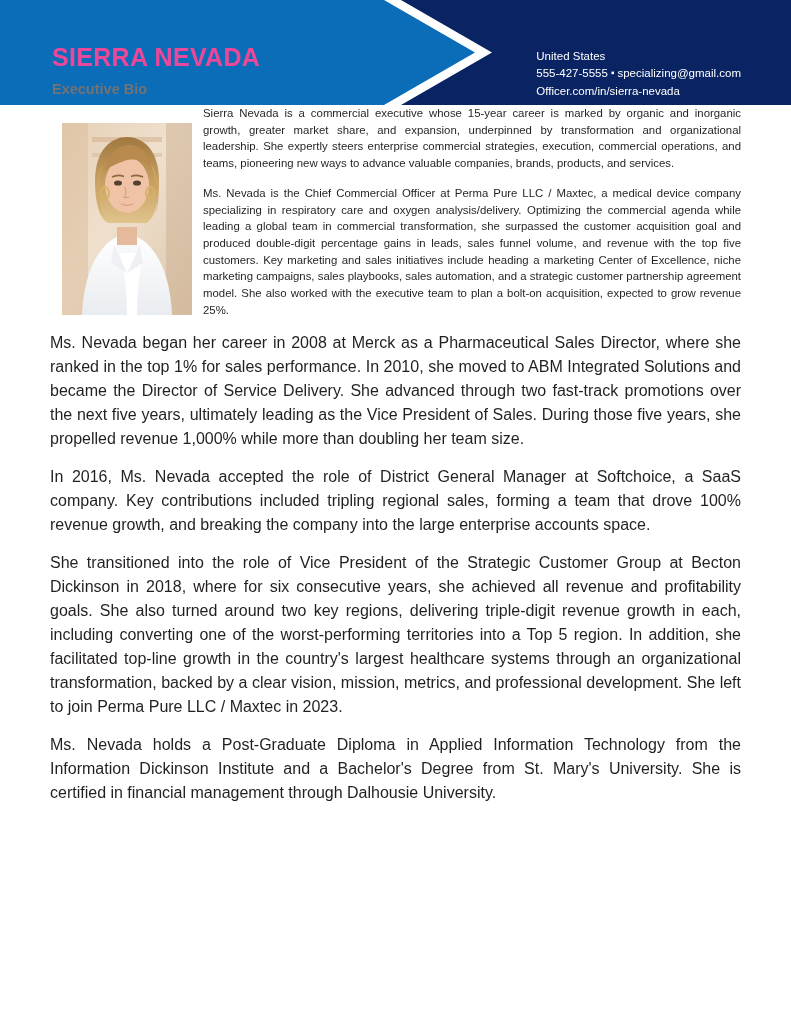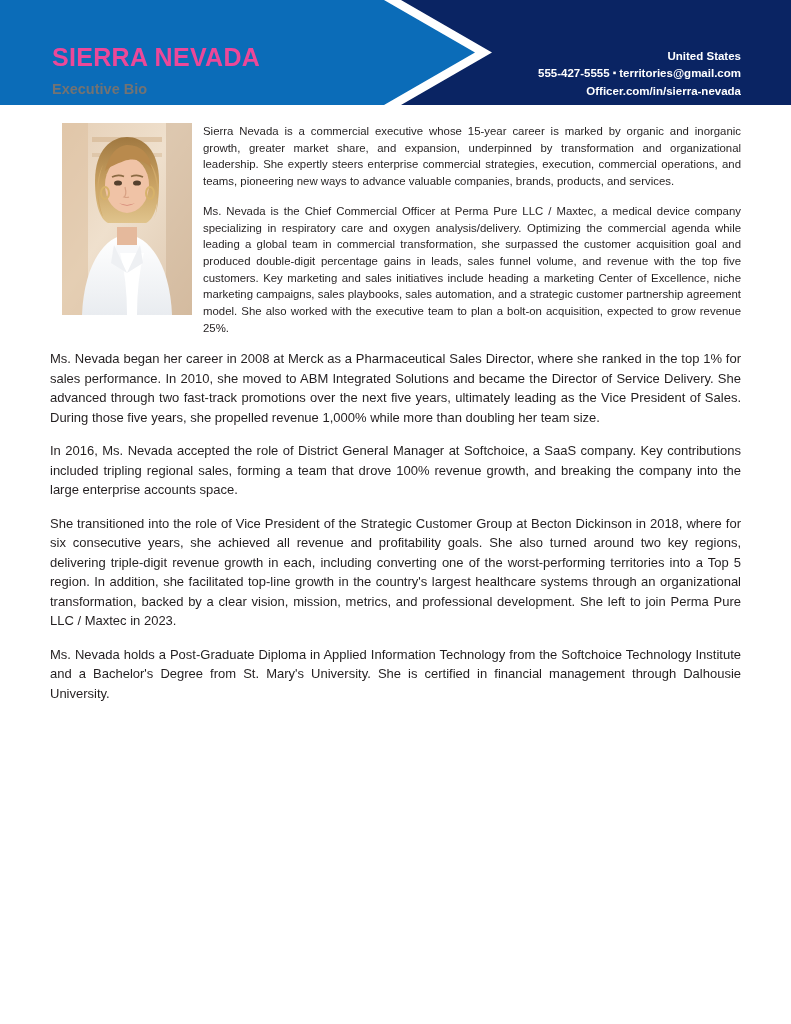--- a/index.html
+++ b/index.html
@@ -72,24 +72,23 @@
     color: #737373;
     margin-top: 10px;
     line-height: 1.1;
   }
 
   .header-contact {
     position: absolute;
     right: 50px;
     top: 48px;
     z-index: 3;
-    text-align: right;
     color: #ffffff;
     font-size: 11.5px;
-    font-weight: bold;
+    font-weight: normal;
     line-height: 1.52;
     margin-left: 8px;
   }
 
   .contact-sep {
     display: inline-block;
     padding: 0 3px;
     font-size: 10px;
     vertical-align: 1px;
   }
@@ -107,21 +106,20 @@
     width: 130px;
     height: 192px;
     overflow: hidden;
     background: #e8d9c8;
   }
 
   .photo svg { display: block; width: 100%; height: 100%; }
 
   .top-section {
     position: relative;
-    padding-top: 18px;
     min-height: 210px;
   }
 
   .top-text {
     margin-left: 203px;
     margin-right: 50px;
   }
 
   p.para {
     font-size: 11.4px;
@@ -136,21 +134,21 @@
     line-height: 1.465;
   }
 
   .full-text {
     margin-left: 50px;
     margin-right: 50px;
     margin-top: 8px;
   }
 
   .full-text p.para {
-    font-size: 13px;
+    font-size: 16px;
     line-height: 1.5;
     margin-bottom: 14px;
     font-stretch: semi-condensed;
   }
 
   .full-text p.para:last-child { margin-bottom: 0; }
 </style>
 </head>
 <body>
 
@@ -160,21 +158,21 @@
   <div class="header-white-chevron"></div>
 
   <div class="header-titles">
     <div class="header-name">SIERRA NEVADA</div>
     <div class="header-subtitle">Executive Bio</div>
   </div>
 
   <div class="header-contact">
     <div>United States</div>
     <div>
-      <span>555-427-5555</span><span class="contact-sep">▪</span><span>territories@gmail.com</span>
+      <span>555-427-5555</span><span class="contact-sep">▪</span><span>specializing@gmail.com</span>
     </div>
     <div>Officer.com/in/sierra-nevada</div>
   </div>
 </div>
 
 <div class="content">
 
   <div class="top-section">
 
     <div class="photo">
@@ -228,16 +226,16 @@
     <div class="top-text">
       <p class="para">Sierra Nevada is a commercial executive whose 15-year career is marked by organic and inorganic growth, greater market share, and expansion, underpinned by transformation and organizational leadership. She expertly steers enterprise commercial strategies, execution, commercial operations, and teams, pioneering new ways to advance valuable companies, brands, products, and services.</p>
       <p class="para">Ms. Nevada is the Chief Commercial Officer at Perma Pure LLC / Maxtec, a medical device company specializing in respiratory care and oxygen analysis/delivery. Optimizing the commercial agenda while leading a global team in commercial transformation, she surpassed the customer acquisition goal and produced double-digit percentage gains in leads, sales funnel volume, and revenue with the top five customers. Key marketing and sales initiatives include heading a marketing Center of Excellence, niche marketing campaigns, sales playbooks, sales automation, and a strategic customer partnership agreement model. She also worked with the executive team to plan a bolt-on acquisition, expected to grow revenue 25%.</p>
     </div>
   </div>
 
   <div class="full-text">
     <p class="para">Ms. Nevada began her career in 2008 at Merck as a Pharmaceutical Sales Director, where she ranked in the top 1% for sales performance. In 2010, she moved to ABM Integrated Solutions and became the Director of Service Delivery. She advanced through two fast-track promotions over the next five years, ultimately leading as the Vice President of Sales. During those five years, she propelled revenue 1,000% while more than doubling her team size.</p>
     <p class="para">In 2016, Ms. Nevada accepted the role of District General Manager at Softchoice, a SaaS company. Key contributions included tripling regional sales, forming a team that drove 100% revenue growth, and breaking the company into the large enterprise accounts space.</p>
     <p class="para">She transitioned into the role of Vice President of the Strategic Customer Group at Becton Dickinson in 2018, where for six consecutive years, she achieved all revenue and profitability goals. She also turned around two key regions, delivering triple-digit revenue growth in each, including converting one of the worst-performing territories into a Top 5 region. In addition, she facilitated top-line growth in the country's largest healthcare systems through an organizational transformation, backed by a clear vision, mission, metrics, and professional development. She left to join Perma Pure LLC / Maxtec in 2023.</p>
-    <p class="para">Ms. Nevada holds a Post-Graduate Diploma in Applied Information Technology from the Softchoice Technology Institute and a Bachelor's Degree from St. Mary's University. She is certified in financial management through Dalhousie University.</p>
+    <p class="para">Ms. Nevada holds a Post-Graduate Diploma in Applied Information Technology from the Information Dickinson Institute and a Bachelor's Degree from St. Mary's University. She is certified in financial management through Dalhousie University.</p>
   </div>
 
 </div>
 
 </body></html>

